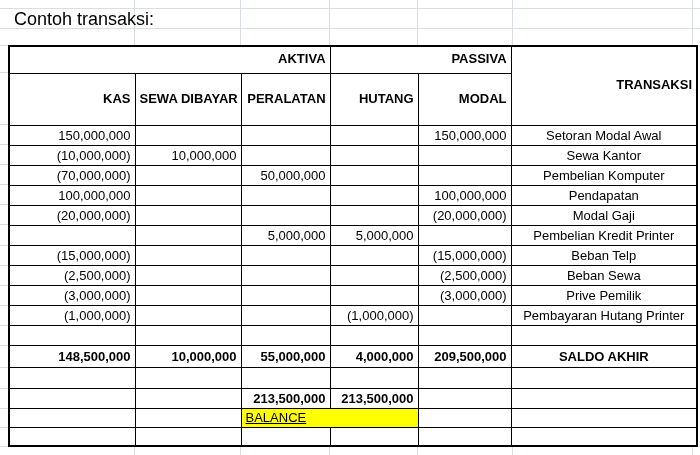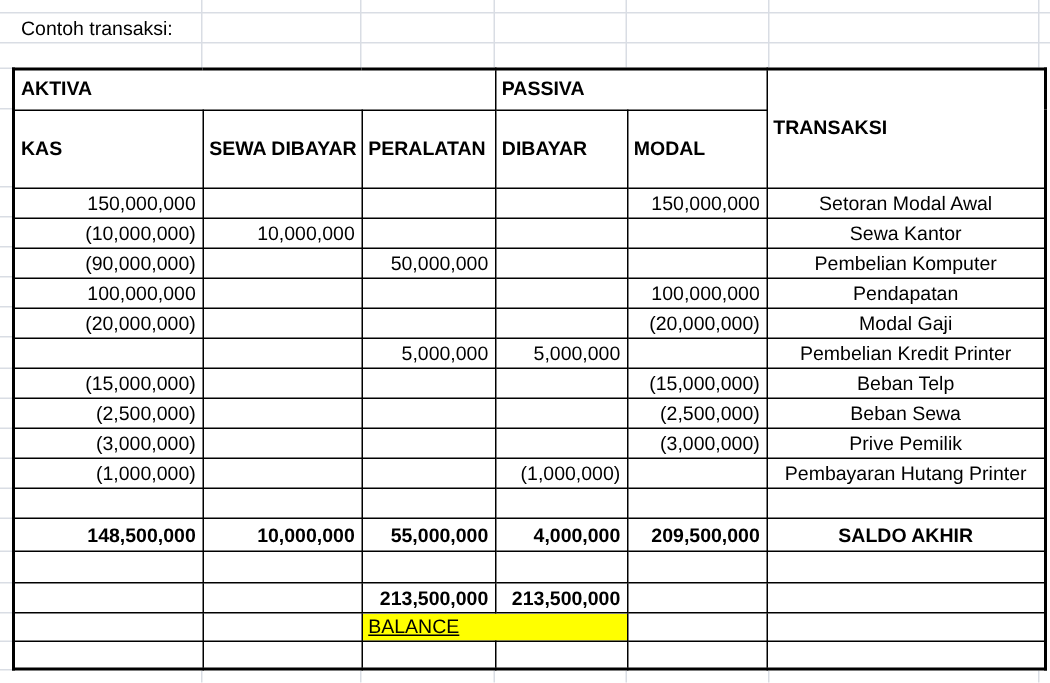--- a/index.html
+++ b/index.html
@@ -13,21 +13,21 @@
     font-family:"Liberation Sans", sans-serif;
     background:#ffffff;
     overflow:hidden;
   }
   .sheet{position:relative;width:700px;height:455px;background:#fff;}
   .vline{position:absolute;top:0;width:1px;height:455px;background:var(--grid);}
   .hline{position:absolute;left:0;width:700px;height:1px;background:var(--grid);}
   .hstub{position:absolute;left:0;width:8px;height:1px;background:var(--grid);}
   .sheet-title{
     position:absolute;left:14px;top:9px;height:20px;line-height:20px;
-    font-size:13px;color:#000;white-space:nowrap;
+    font-size:18px;color:#000;white-space:nowrap;
   }
   .xl-table-wrap{position:absolute;left:8px;top:45px;}
   table.xl{
     border-collapse:collapse;table-layout:fixed;width:688px;
     background:#ffffff;
   }
   table.xl td{
     border:1px solid var(--border);
     font-size:13px;color:#000;
     padding:0 4px;vertical-align:middle;
@@ -36,21 +36,21 @@
   table.xl{border:2px solid var(--border);}
   tr.r-h1{height:27px;}
   tr.r-h2{height:52px;margin-top:11px;}
   tr.r-data{height:20px;}
   tr.r-gap1{height:20px;}
   tr.r-saldo{height:22px;margin-left:17px;}
   tr.r-gap2{height:21px;}
   tr.r-totals{height:20px;padding-left:42px;}
   tr.r-balance{height:19px;}
   tr.r-gap3{height:19px;}
-  td.hdr{font-weight:bold;text-align:left;white-space:normal;line-height:1.15;}
+  td.hdr{font-weight:bold;text-align:right;white-space:normal;line-height:1.15;}
   td.num{text-align:right;}
   td.label{text-align:center;padding-left:3px;}
   td.bold{font-weight:bold;}
   td.balance{
     background:var(--balance-bg);
     text-align:left;
     text-decoration:underline;
   }
 </style>
 </head>
@@ -105,21 +105,21 @@
       <tbody>
         <tr class="r-h1">
           <td class="hdr" colspan="3">AKTIVA</td>
           <td class="hdr" colspan="2">PASSIVA</td>
           <td class="hdr" rowspan="2">TRANSAKSI</td>
         </tr>
         <tr class="r-h2">
           <td class="hdr">KAS</td>
           <td class="hdr">SEWA DIBAYAR DIMUKA</td>
           <td class="hdr">PERALATAN</td>
-          <td class="hdr">DIBAYAR</td>
+          <td class="hdr">HUTANG</td>
           <td class="hdr">MODAL</td>
         </tr>
       </tbody>
       <tbody>
           <tr class="r-data">
             <td class="num">150,000,000</td>
             <td class="num"></td>
             <td class="num"></td>
             <td class="num"></td>
             <td class="num">150,000,000</td>
@@ -127,21 +127,21 @@
           </tr>
           <tr class="r-data">
             <td class="num">(10,000,000)</td>
             <td class="num">10,000,000</td>
             <td class="num"></td>
             <td class="num"></td>
             <td class="num"></td>
             <td class="label">Sewa Kantor</td>
           </tr>
           <tr class="r-data">
-            <td class="num">(90,000,000)</td>
+            <td class="num">(70,000,000)</td>
             <td class="num"></td>
             <td class="num">50,000,000</td>
             <td class="num"></td>
             <td class="num"></td>
             <td class="label">Pembelian Komputer</td>
           </tr>
           <tr class="r-data">
             <td class="num">100,000,000</td>
             <td class="num"></td>
             <td class="num"></td>

